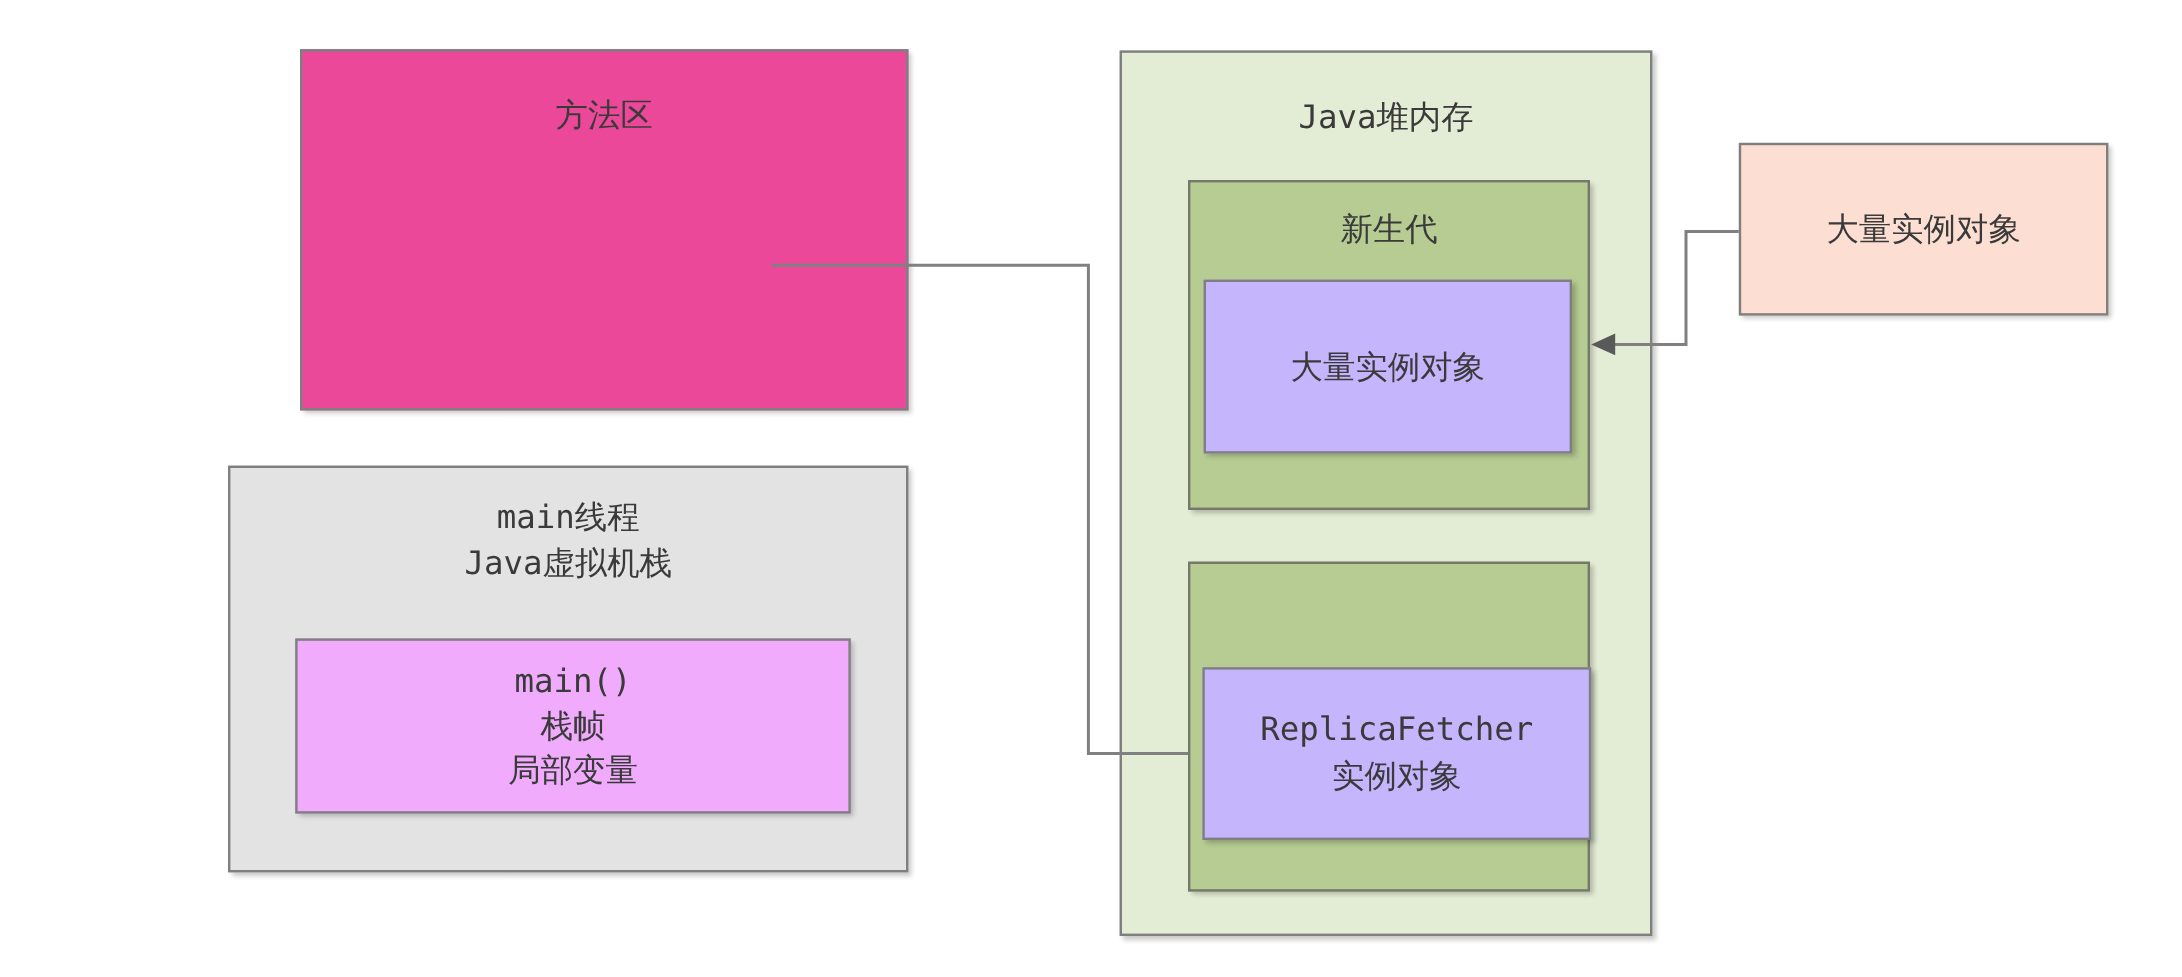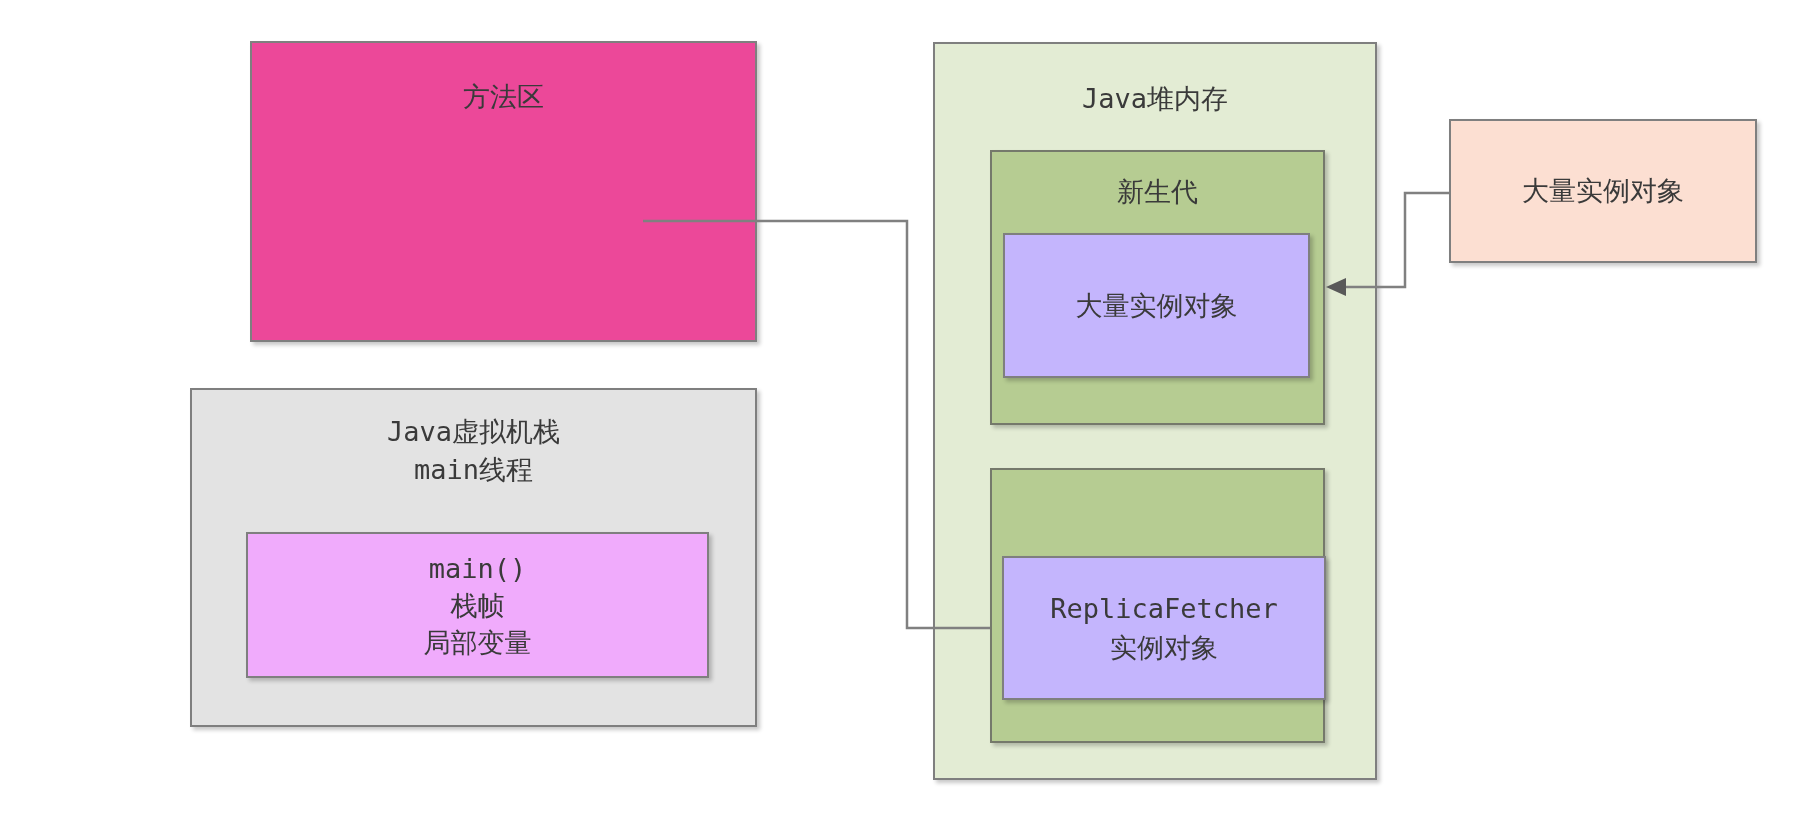--- a/index.html
+++ b/index.html
@@ -54,22 +54,22 @@
 <body>
 
 <div class="canvas">
 
   <div class="box method-area">
     <div class="box-title">方法区</div>
   </div>
 
   <div class="box vm-stack">
     <div class="box-title">
+      <div class="line">main线程</div>
       <div class="line">Java虚拟机栈</div>
-      <div class="line">main线程</div>
     </div>
     <div class="box main-frame">
       <div class="center-col">
         <div class="line">main()</div>
         <div class="line">栈帧</div>
         <div class="line">局部变量</div>
       </div>
     </div>
   </div>
 

